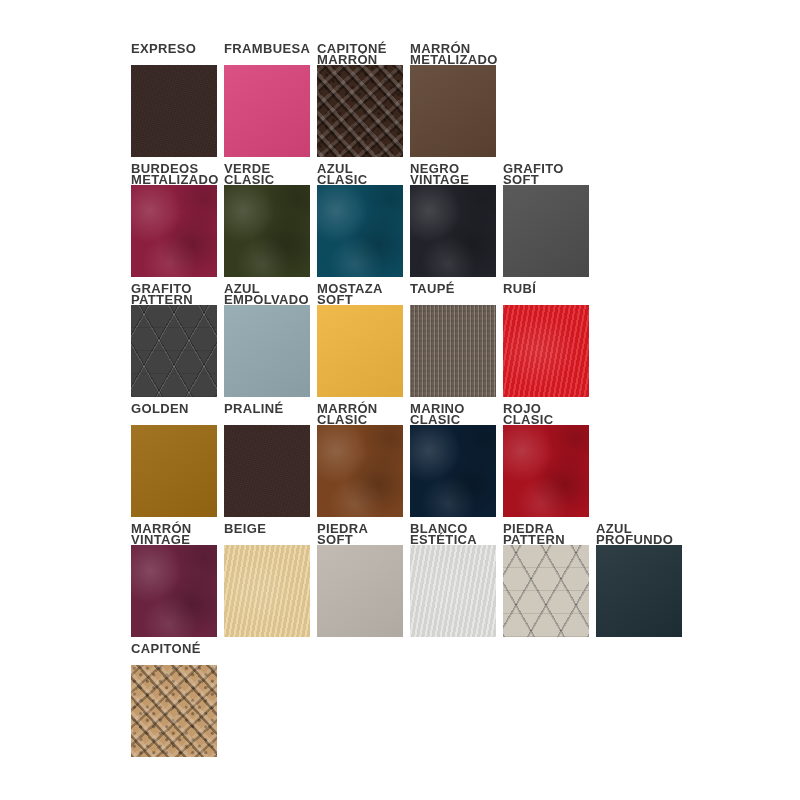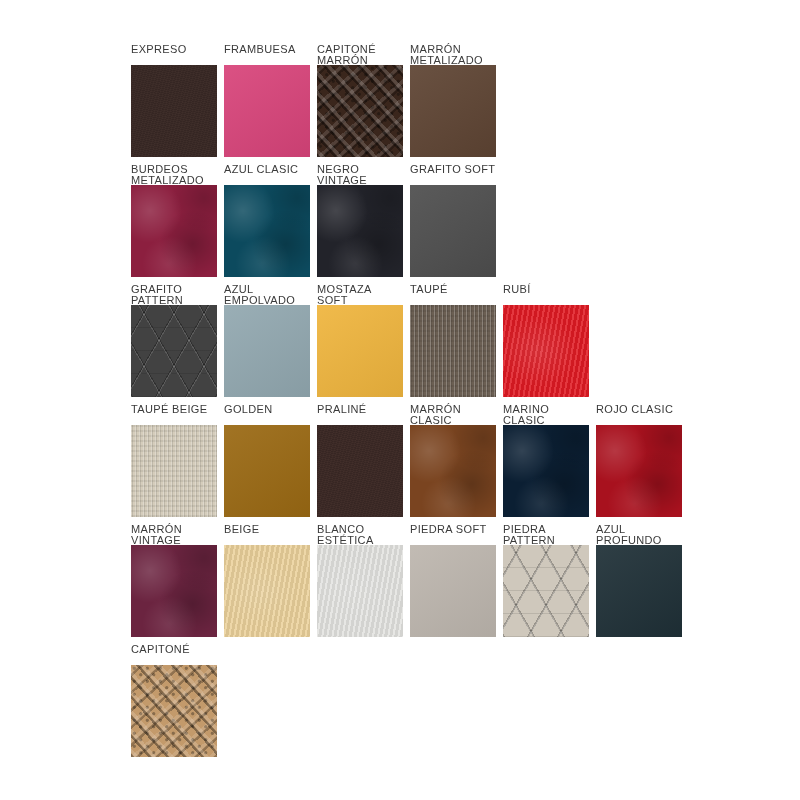--- a/index.html
+++ b/index.html
@@ -22,26 +22,26 @@
     margin-bottom:7px;
   }
   .swatch-cell{
     width:86px;
     margin-right:7px;
     display:flex;
     flex-direction:column;
   }
   .swatch-cell:last-child{margin-right:0;}
   .swatch-label{
-    font-size:11px;
+    font-size:13px;
     line-height:10.5px;
     letter-spacing:0.35px;
     color:#3a3a3a;
     text-transform:uppercase;
-    font-weight:400;
+    font-weight:700;
     height:21px;
     white-space:pre-line;
     display:block;
     -webkit-font-smoothing:antialiased;
   }
   .swatch-chip{
     width:86px;
     height:92px;
     display:block;
     position:relative;
@@ -125,20 +125,24 @@
         <span class="swatch-chip tex-smooth" style="background-color: rgb(94, 68, 51);"></span>
       </div>
     </div>
     <div class="swatch-row">
       <div class="swatch-cell">
         <span class="swatch-label">BURDEOS
 METALIZADO</span>
         <span class="swatch-chip tex-mottle" style="background-color: rgb(140, 31, 63);"></span>
       </div>
       <div class="swatch-cell">
+        <span class="swatch-label">VERDE CLASIC</span>
+        <span class="swatch-chip tex-mottle" style="background-color: rgb(52, 59, 30);"></span>
+      </div>
+      <div class="swatch-cell">
         <span class="swatch-label">AZUL CLASIC</span>
         <span class="swatch-chip tex-mottle" style="background-color: rgb(12, 74, 94);"></span>
       </div>
       <div class="swatch-cell">
         <span class="swatch-label">NEGRO VINTAGE</span>
         <span class="swatch-chip tex-mottle" style="background-color: rgb(34, 35, 42);"></span>
       </div>
       <div class="swatch-cell">
         <span class="swatch-label">GRAFITO SOFT</span>
         <span class="swatch-chip tex-smooth" style="background-color: rgb(78, 78, 78);"></span>
@@ -163,24 +167,20 @@
         <span class="swatch-label">TAUPÉ</span>
         <span class="swatch-chip tex-fiber" style="background-color: rgb(107, 95, 83);"></span>
       </div>
       <div class="swatch-cell">
         <span class="swatch-label">RUBÍ</span>
         <span class="swatch-chip tex-wave" style="background-color: rgb(224, 26, 35);"></span>
       </div>
     </div>
     <div class="swatch-row">
       <div class="swatch-cell">
-        <span class="swatch-label">TAUPÉ BEIGE</span>
-        <span class="swatch-chip tex-fiber" style="background-color: rgb(213, 205, 188);"></span>
-      </div>
-      <div class="swatch-cell">
         <span class="swatch-label">GOLDEN</span>
         <span class="swatch-chip tex-smooth" style="background-color: rgb(154, 105, 19);"></span>
       </div>
       <div class="swatch-cell">
         <span class="swatch-label">PRALINÉ</span>
         <span class="swatch-chip tex-grain" style="background-color: rgb(60, 42, 38);"></span>
       </div>
       <div class="swatch-cell">
         <span class="swatch-label">MARRÓN CLASIC</span>
         <span class="swatch-chip tex-mottle" style="background-color: rgb(122, 68, 32);"></span>
@@ -197,26 +197,26 @@
     <div class="swatch-row">
       <div class="swatch-cell">
         <span class="swatch-label">MARRÓN VINTAGE</span>
         <span class="swatch-chip tex-mottle" style="background-color: rgb(107, 36, 64);"></span>
       </div>
       <div class="swatch-cell">
         <span class="swatch-label">BEIGE</span>
         <span class="swatch-chip tex-wave" style="background-color: rgb(235, 209, 155);"></span>
       </div>
       <div class="swatch-cell">
+        <span class="swatch-label">PIEDRA SOFT</span>
+        <span class="swatch-chip tex-smooth" style="background-color: rgb(189, 182, 174);"></span>
+      </div>
+      <div class="swatch-cell">
         <span class="swatch-label">BLANCO ESTÉTICA</span>
         <span class="swatch-chip tex-wave" style="background-color: rgb(227, 227, 224);"></span>
-      </div>
-      <div class="swatch-cell">
-        <span class="swatch-label">PIEDRA SOFT</span>
-        <span class="swatch-chip tex-smooth" style="background-color: rgb(189, 182, 174);"></span>
       </div>
       <div class="swatch-cell">
         <span class="swatch-label">PIEDRA
 PATTERN SOFT</span>
         <span class="swatch-chip tex-diamond" style="background-color: rgb(207, 200, 188);"></span>
       </div>
       <div class="swatch-cell">
         <span class="swatch-label">AZUL
 PROFUNDO SOFT</span>
         <span class="swatch-chip tex-smooth" style="background-color: rgb(31, 48, 55);"></span>

